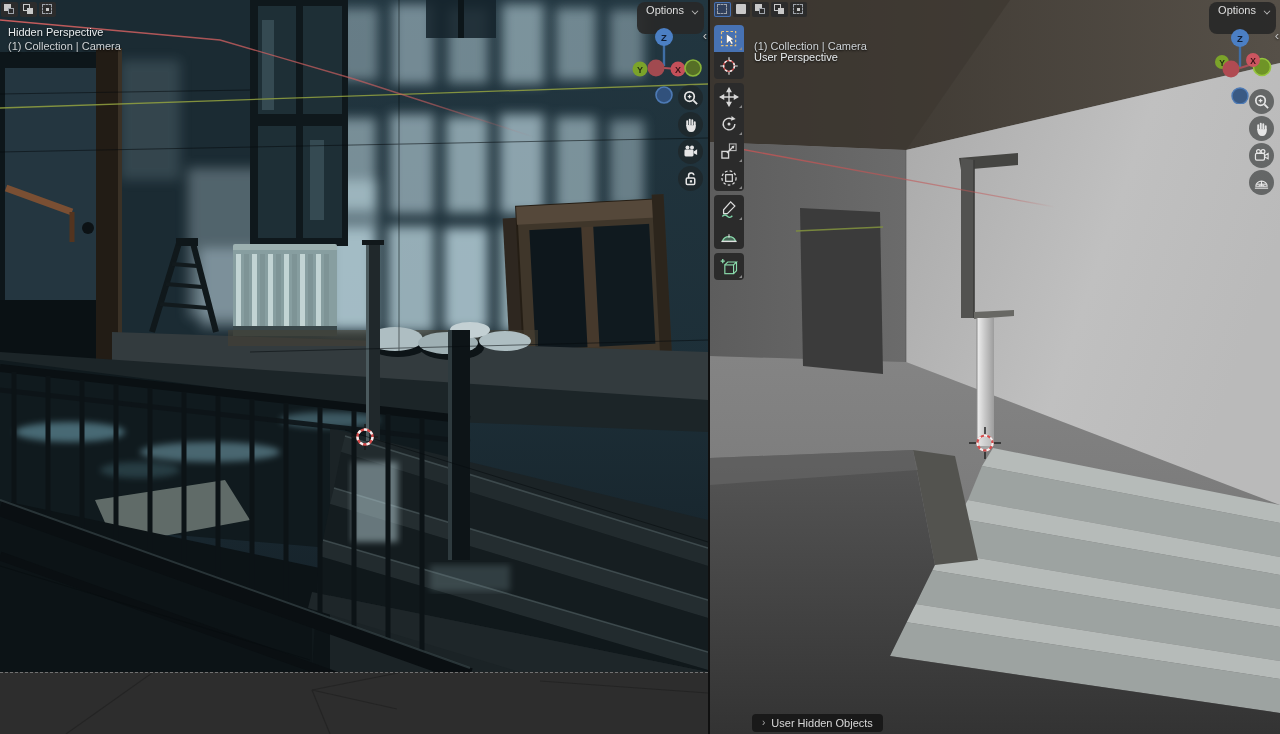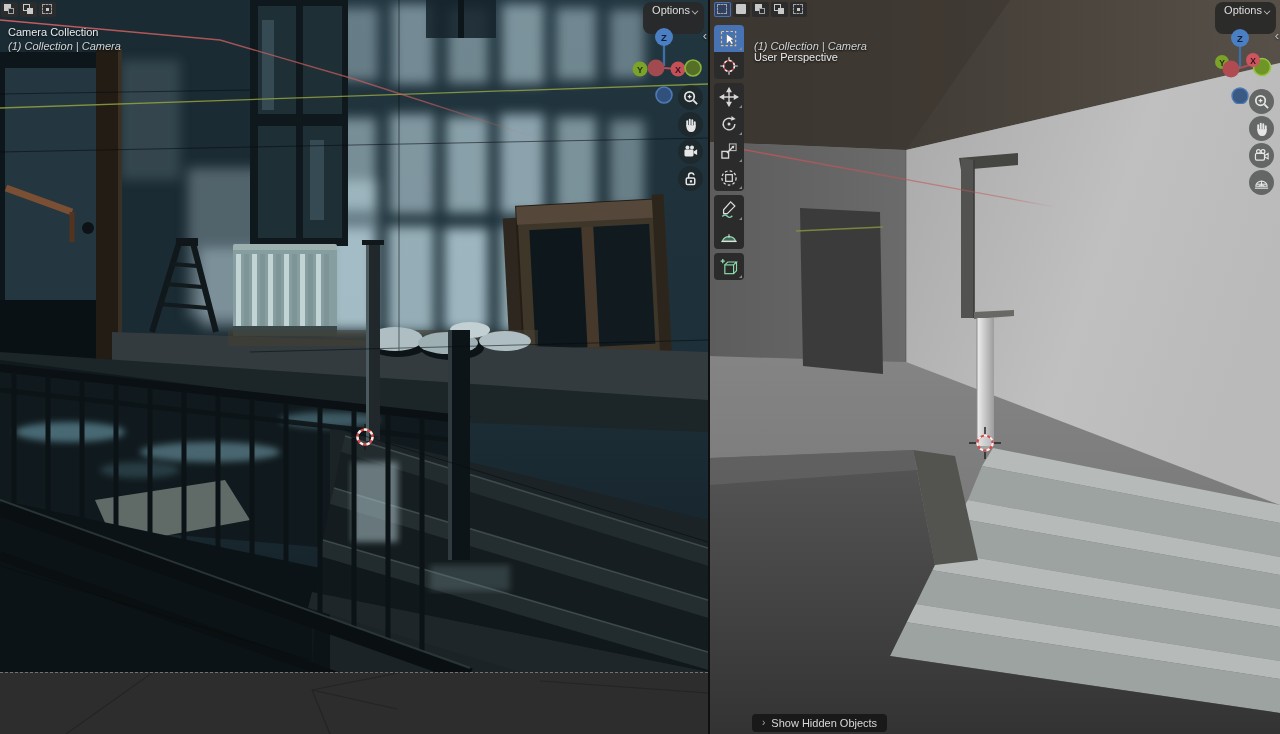--- a/index.html
+++ b/index.html
@@ -10,24 +10,24 @@
   .vp-left{left:0;width:708px;background:#1c2a31;}
   .vp-right{left:710px;width:570px;background:#7b7b7b;}
   .divider{position:absolute;left:708px;top:0;width:2px;height:734px;background:#101010;}
   svg{display:block;}
   .scene{position:absolute;left:0;top:0;}
 
   
   .vp-label{position:absolute;font-size:11px;line-height:14px;color:#e8ecee;
             text-shadow:0 1px 2px rgba(0,0,0,.85);}
   .vp-sublabel{position:absolute;font-size:11px;line-height:14px;color:#ced3d6;
-            text-shadow:0 1px 2px rgba(0,0,0,.85);font-style:italic;}
+            text-shadow:0 1px 2px rgba(0,0,0,.85);}
 
   
-  .options-btn{position:absolute;top:2px;height:32px;padding:0 14px 0 9px;
+  .options-btn{position:absolute;top:2px;height:32px;padding:0 20px 0 9px;
      background:rgba(40,40,40,.92);border-radius:8px;color:#dfdfdf;font-size:11px;
      line-height:17px;cursor:pointer;}
   .options-caret{position:absolute;right:6px;top:6px;width:6px;height:6px;}
   .options-caret:before{content:"";position:absolute;left:0;top:0;width:5px;height:5px;
      border-right:1.5px solid #bdbdbd;border-bottom:1.5px solid #bdbdbd;transform:rotate(45deg) scale(.8);}
 
   
   .mode-strip{position:absolute;top:2px;display:flex;gap:2px;}
   .mode-btn{width:17px;height:15px;background:#2c2c2c;border-radius:2px;position:relative;cursor:pointer;}
   .mode-btn.active{background:#31405c;box-shadow:0 0 0 1px #4772b3 inset;}
@@ -307,21 +307,21 @@
             <div class="b"></div>
           </div>
         </div>
       <div class="mode-btn">
           <div class="mbox m-int">
             <div class="c"></div>
           </div>
         </div>
     </div>
 
-    <div class="vp-label" style="left:8px;top:25px;">Camera Collection</div>
+    <div class="vp-label" style="left:8px;top:25px;">Hidden Perspective</div>
     <div class="vp-sublabel" style="left:8px;top:39px;">(1) Collection | Camera</div>
 
     <div class="options-btn" style="right:4px;">
       <span>Options</span>
       <span class="options-caret"></span>
     </div>
 
     <div class="chevron" style="right:1px;top:31px;">‹</div>
 
     <svg style="position:absolute;left:626px;top:24px;" width="78" height="80" viewBox="0 0 78 80">
@@ -615,17 +615,17 @@
             <path d="M6,13 a4.5,5.5 0 0 1 6,0"></path>
             <path d="M9,7.5 L9,13"></path>
             <path d="M4,10.8 L14,10.8"></path>
             <path d="M2,15 L16,15"></path>
           </svg>
       </div>
     </div>
 
     <div class="show-hidden">
       <span class="arrow">›</span>
-      <span>Show Hidden Objects</span>
+      <span>User Hidden Objects</span>
     </div>
   </div>
 
 </div>
 
 </body></html>

